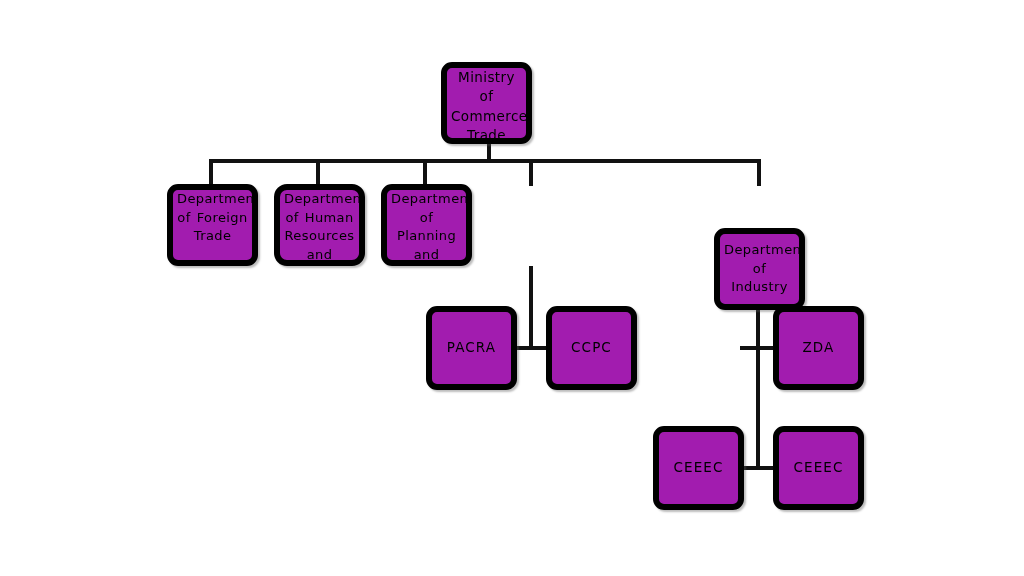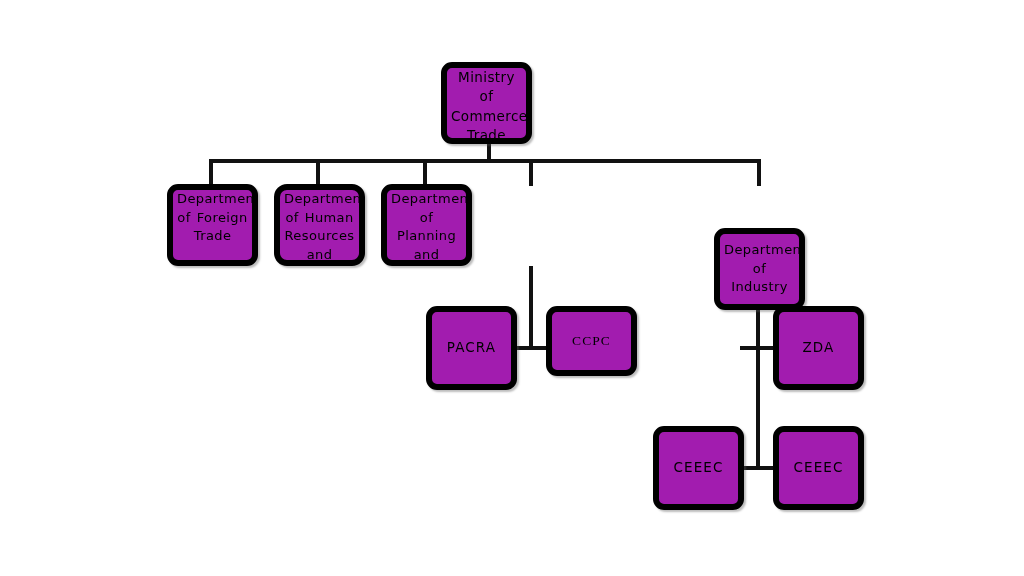--- a/index.html
+++ b/index.html
@@ -101,21 +101,21 @@
 
 
   <div class="node dept" style="left:714px; top:184px; width:91px; height:82px;margin-top:44px;">
     <span class="txt">Department of Industry</span>
   </div>
 
   <div class="node unit" style="left:426px; top:306px; width:91px; height:84px;">
     <span class="txt">PACRA</span>
   </div>
 
-  <div class="node unit" style="left:546px; top:306px; width:91px; height:70px;font-family:Liberation Serif, serif;">
+  <div class="node unit" style="left:546px; top:306px; width:91px; height:84px;">
     <span class="txt">CCPC</span>
   </div>
 
 
   <div class="node unit" style="left:773px; top:306px; width:91px; height:84px;">
     <span class="txt">ZDA</span>
   </div>
 
   <div class="node unit" style="left:653px; top:426px; width:91px; height:84px;">
     <span class="txt">CEEEC</span>

